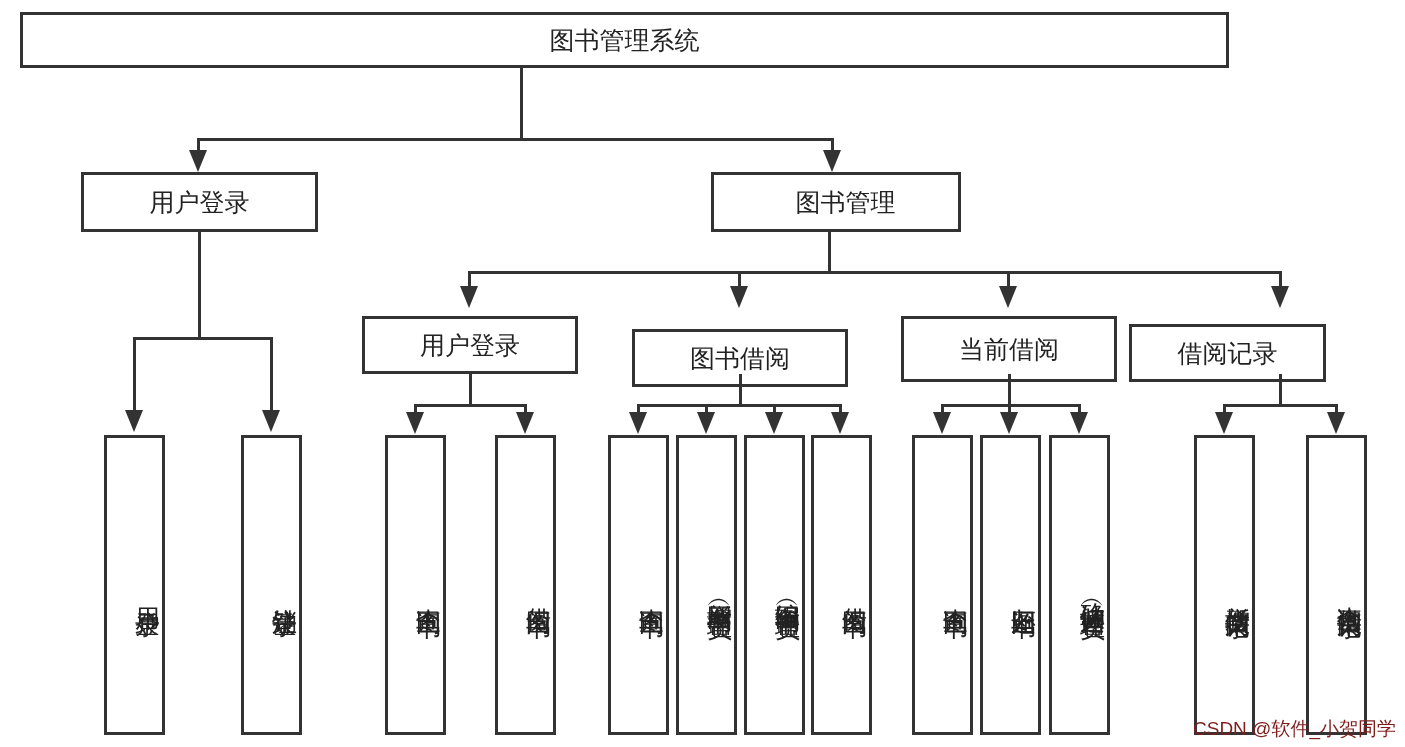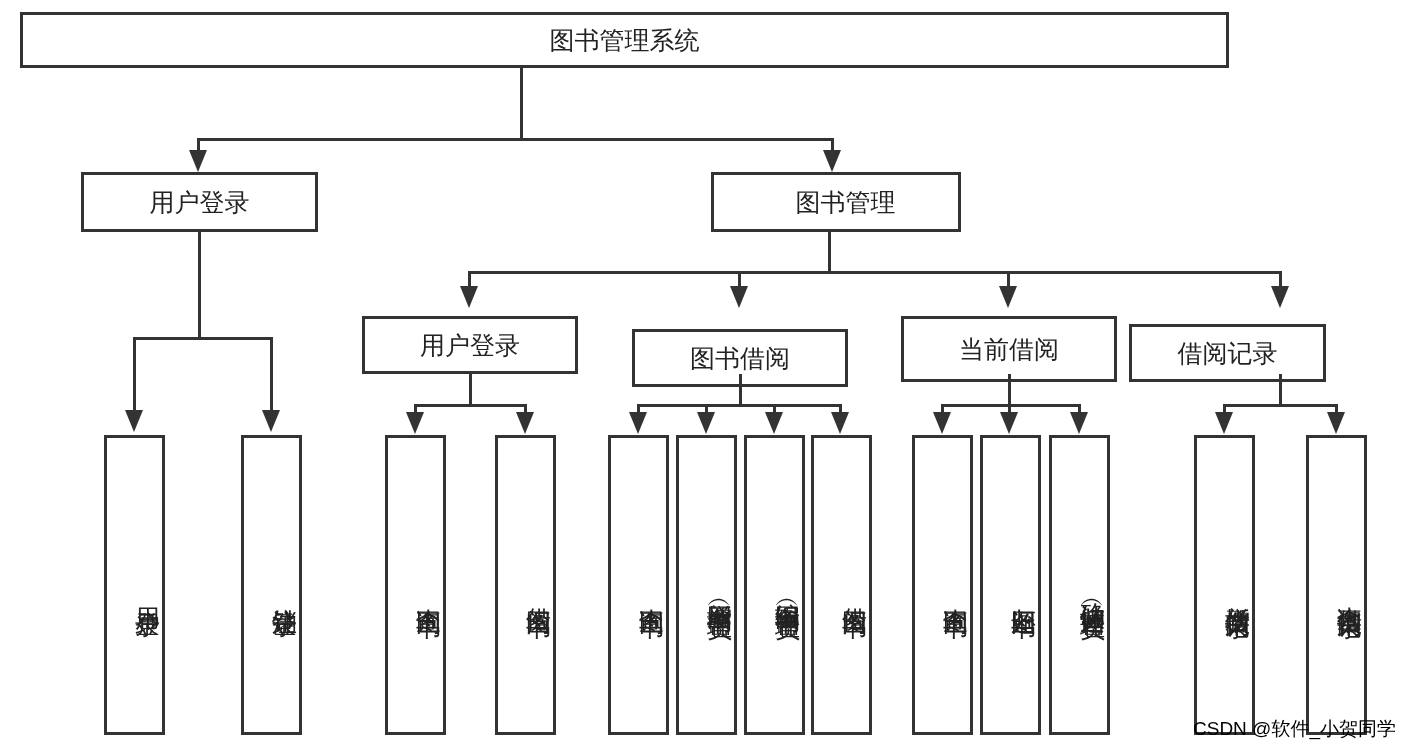--- a/index.html
+++ b/index.html
@@ -57,21 +57,21 @@
     position: absolute;
     width: 0;
     height: 0;
     border-left: 9px solid transparent;
     border-right: 9px solid transparent;
     border-top: 22px solid #333333;
   }
   .watermark {
     position: absolute;
     font-size: 19px;
-    color: #000000;
+    color: #7f1d1d;
     white-space: nowrap;
     user-select: none;
   }
 </style>
 </head>
 <body>
 
 <div id="canvas">
 
   <div class="node root" style="left:20px; top:12px; width:1209px; height:56px;">

